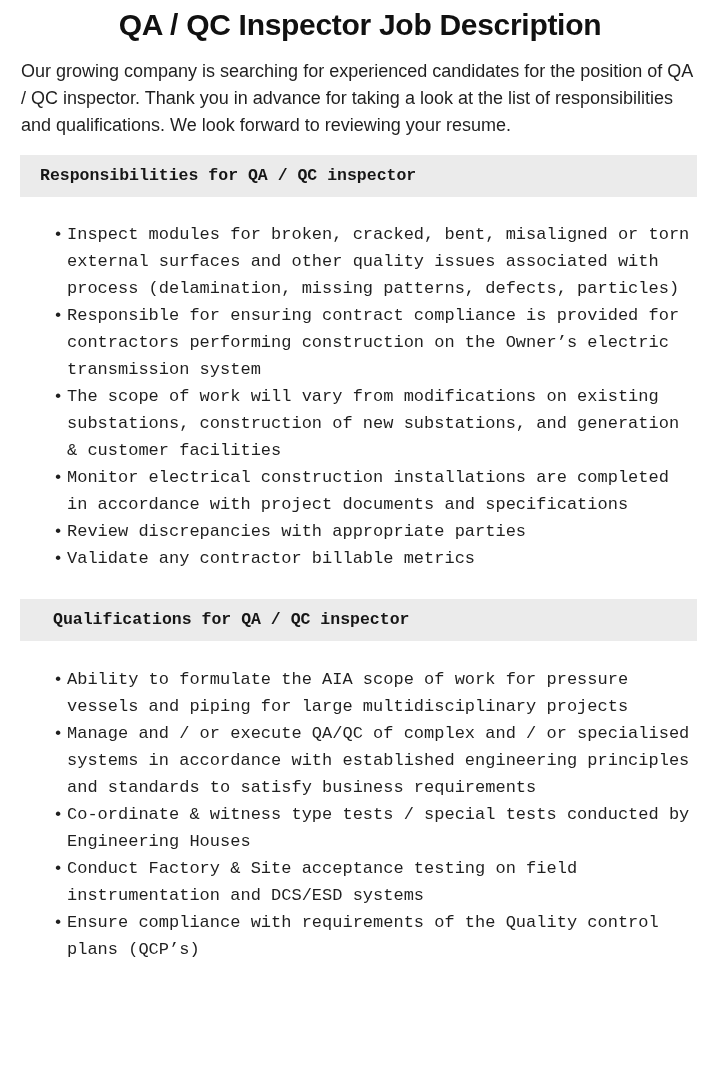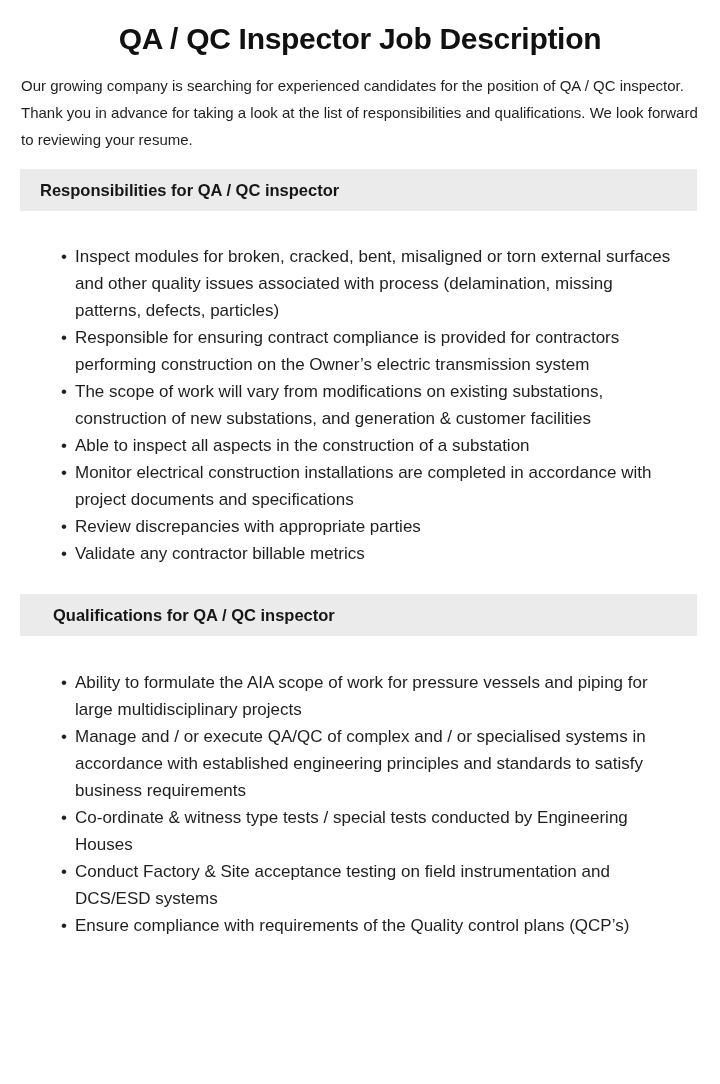--- a/index.html
+++ b/index.html
@@ -15,50 +15,51 @@
     overflow: hidden;
   }
   .page {
     position: relative;
     width: 720px;
     height: 1084px;
     box-sizing: border-box;
   }
   .doc-title {
     margin: 0;
-    padding: 20px 20px 0 20px;
+    padding: 6px 20px 0 20px;
     text-align: center;
     font-size: 30px;
     font-weight: bold;
     letter-spacing: -0.3px;
     line-height: 1.25;
     color: #111111;
   }
   .intro {
     margin: 0;
     padding: 14px 22px 0 21px;
-    font-size: 15px;
+    font-size: 18px;
     line-height: 27px;
     color: #1f1f1f;
   }
   .section {
     margin-top: 16px;
+    font-family: Liberation Mono, monospace;
   }
   .section-header {
     margin: 0 23px 0 20px;
     background: #ebebeb;
     padding: 11px 0 11px 20px;
     font-size: 16.5px;
     font-weight: bold;
     color: #161616;
     line-height: 20px;
   }
   .section-list {
     list-style: none;
-    margin: 16px;
+    margin: 8px;
     padding: 16px 22px 0 45px;
   }
   .section-list li {
     position: relative;
     font-size: 17px;
     line-height: 27px;
     color: #1f1f1f;
     padding-left: 14px;
     margin-bottom: 0;
   }
@@ -90,21 +91,20 @@
   <h1 class="doc-title">QA / QC Inspector Job Description</h1>
 
   <p class="intro">Our growing company is searching for experienced candidates for the position of QA / QC inspector. Thank you in advance for taking a look at the list of responsibilities and qualifications. We look forward to reviewing your resume.</p>
 
   <div class="section responsibilities">
     <div class="section-header">Responsibilities for QA / QC inspector</div>
     <ul class="section-list">
       <li>Inspect modules for broken, cracked, bent, misaligned or torn external surfaces and other quality issues associated with process (delamination, missing patterns, defects, particles)</li>
       <li>Responsible for ensuring contract compliance is provided for contractors performing construction on the Owner’s electric transmission system</li>
       <li>The scope of work will vary from modifications on existing substations, construction of new substations, and generation &amp; customer facilities</li>
-      <li>Able to inspect all aspects in the construction of a substation</li>
       <li>Monitor electrical construction installations are completed in accordance with project documents and specifications</li>
       <li>Review discrepancies with appropriate parties</li>
       <li>Validate any contractor billable metrics</li>
     </ul>
   </div>
 
   <div class="section qualifications">
     <div class="section-header">Qualifications for QA / QC inspector</div>
     <ul class="section-list">
       <li>Ability to formulate the AIA scope of work for pressure vessels and piping for large multidisciplinary projects</li>

